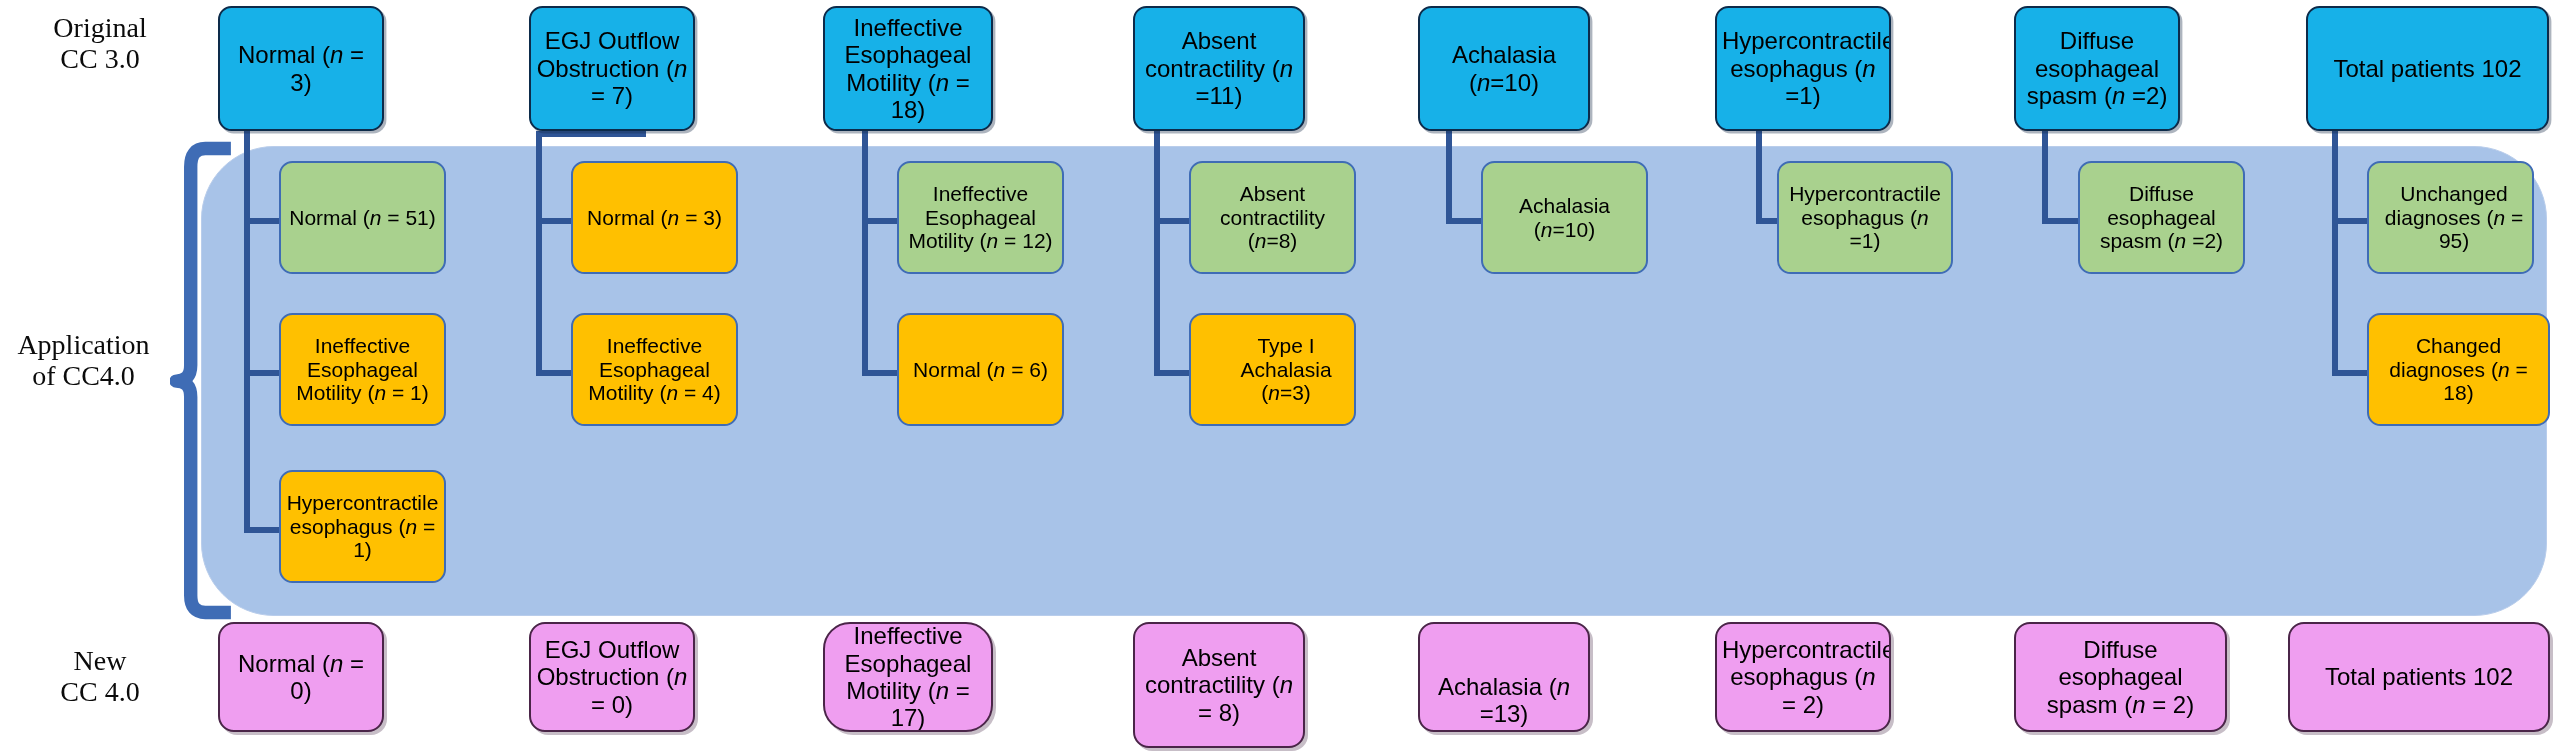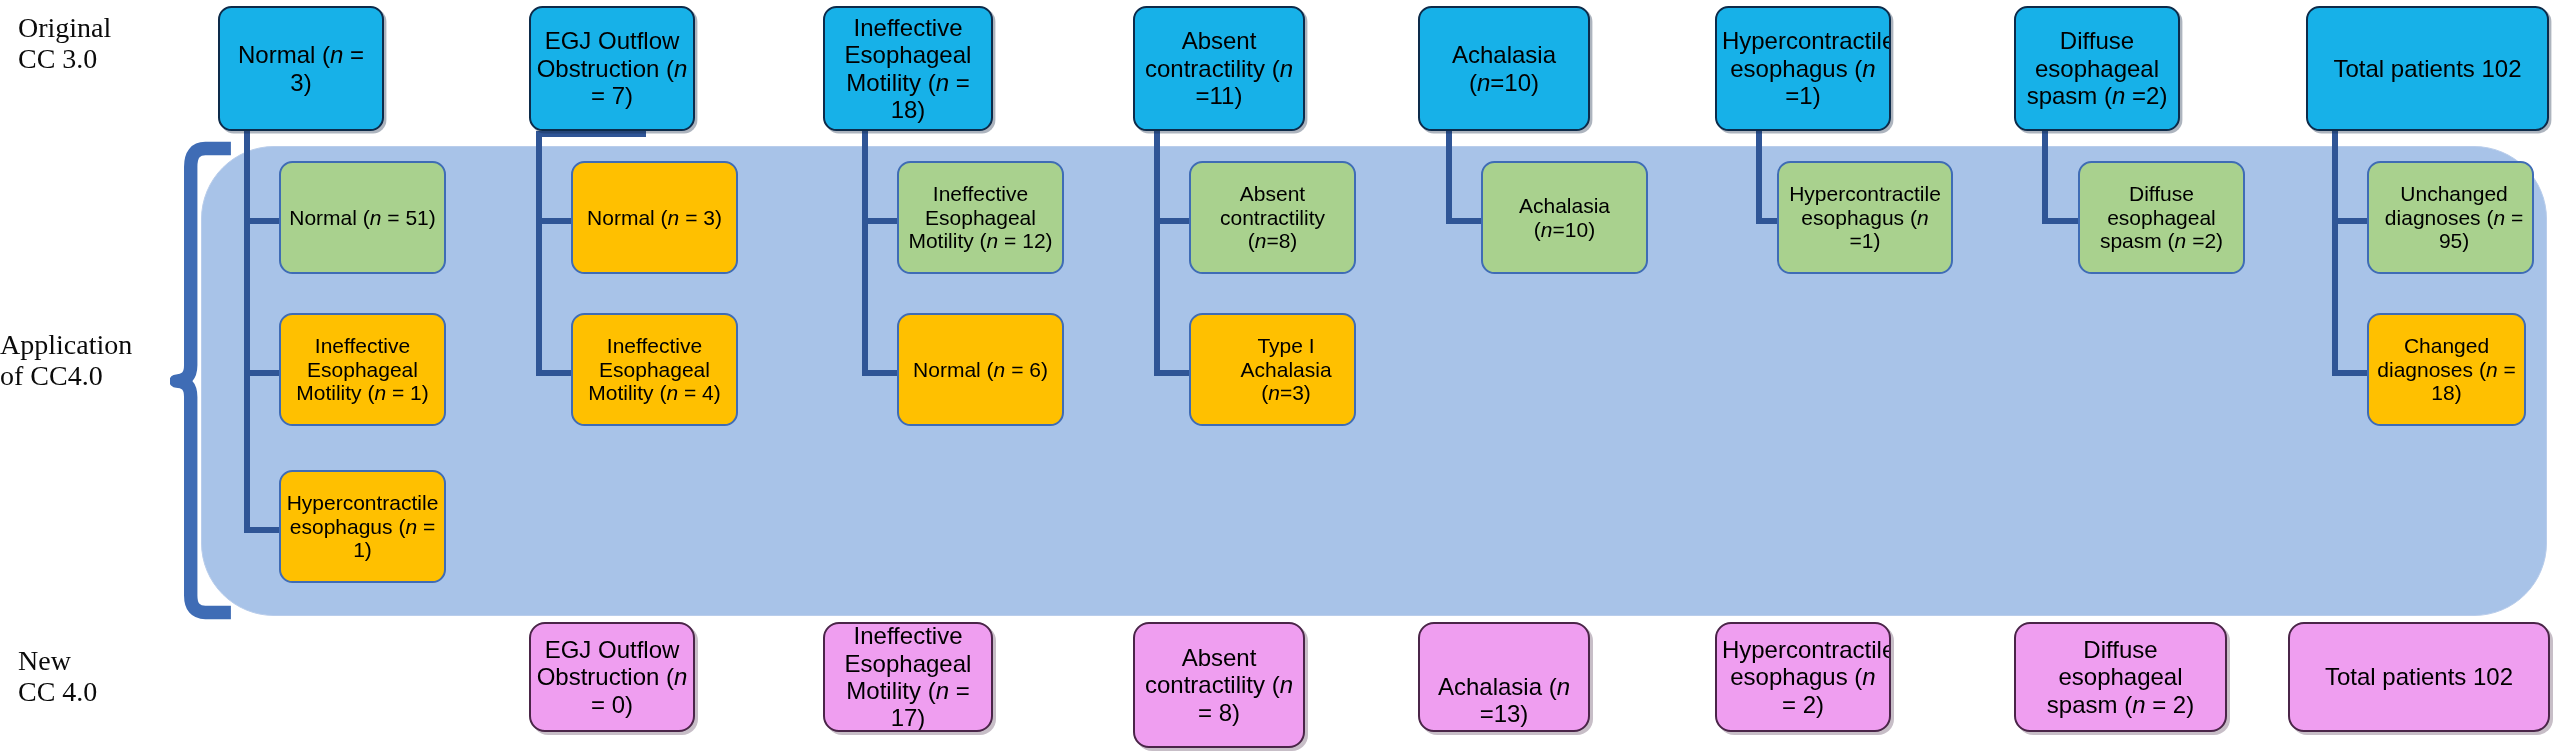--- a/index.html
+++ b/index.html
@@ -11,21 +11,21 @@
   }
   #stage { position: relative; width: 2576px; height: 753px; }
 
   
   .row-label {
     position: absolute;
     font-family: "Liberation Serif", serif;
     font-size: 28px;
     line-height: 1.12;
     color: #0b0b0b;
-    text-align: left;
+    text-align: center;
     white-space: pre-line;
   }
 
   
   .pool {
     position: absolute;
     background: #a8c3e8;
     border: 1.8px solid #b9cdeb;
     border-radius: 73px;
   }
@@ -213,30 +213,33 @@
     </div>
 
   <div class="node green" style="left:2078px; top:161px; width:167px; height:113px;">
     <span>Diffuse esophageal spasm (<i>n</i> =2)</span>
     </div>
 
   <div class="node green" style="left:2367px; top:161px; width:167px; height:113px;padding-left:12px;">
     <span>Unchanged diagnoses (<i>n</i> = 95)</span>
     </div>
 
-  <div class="node orange" style="left:2367px; top:313px; width:159px; height:113px;">
+  <div class="node orange" style="left:2367px; top:313px; width:183px; height:113px;">
     <span>Changed diagnoses (<i>n</i> = 18)</span>
     </div>
 
+  <div class="node cc40" style="left:218px; top:622px; width:166px; height:110px;">
+    <span>Normal (<i>n</i> = 0)</span>
+    </div>
 
   <div class="node cc40" style="left:529px; top:622px; width:166px; height:110px;">
     <span>EGJ Outflow Obstruction (<i>n</i> = 0)</span>
     </div>
 
-  <div class="node cc40" style="left:823px; top:622px; width:170px; height:110px;">
+  <div class="node cc40" style="left:823px; top:622px; width:170px; height:110px;border-radius:27px;">
     <span>Ineffective Esophageal Motility (<i>n</i> = 17)</span>
     </div>
 
   <div class="node cc40" style="left:1133px; top:622px; width:172px; height:126px;justify-content:flex-end;">
     <span>Absent contractility (<i>n</i> = 8)</span>
     </div>
 
   <div class="node cc40" style="left:1418px; top:622px; width:172px; height:110px;align-items:flex-end;">
     <span>Achalasia (<i>n</i> =13)</span>
     </div>

